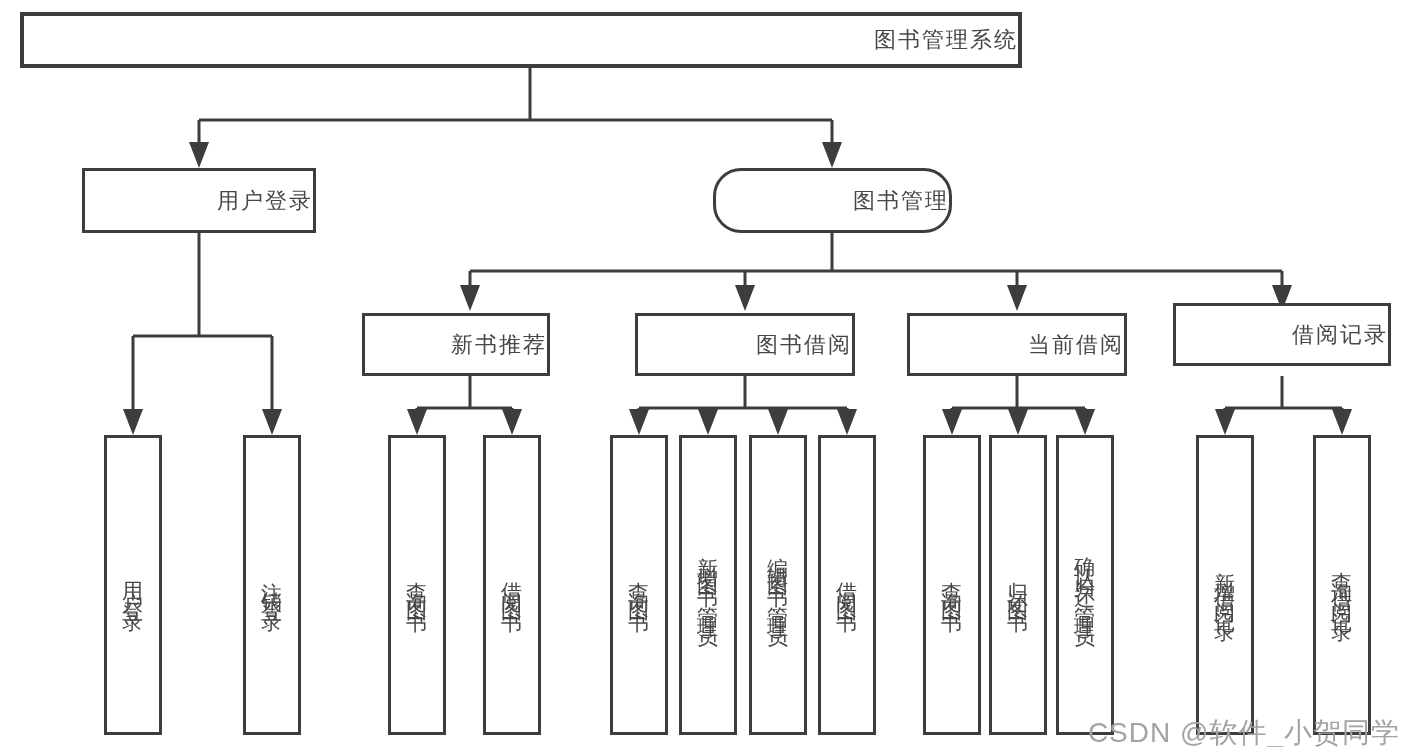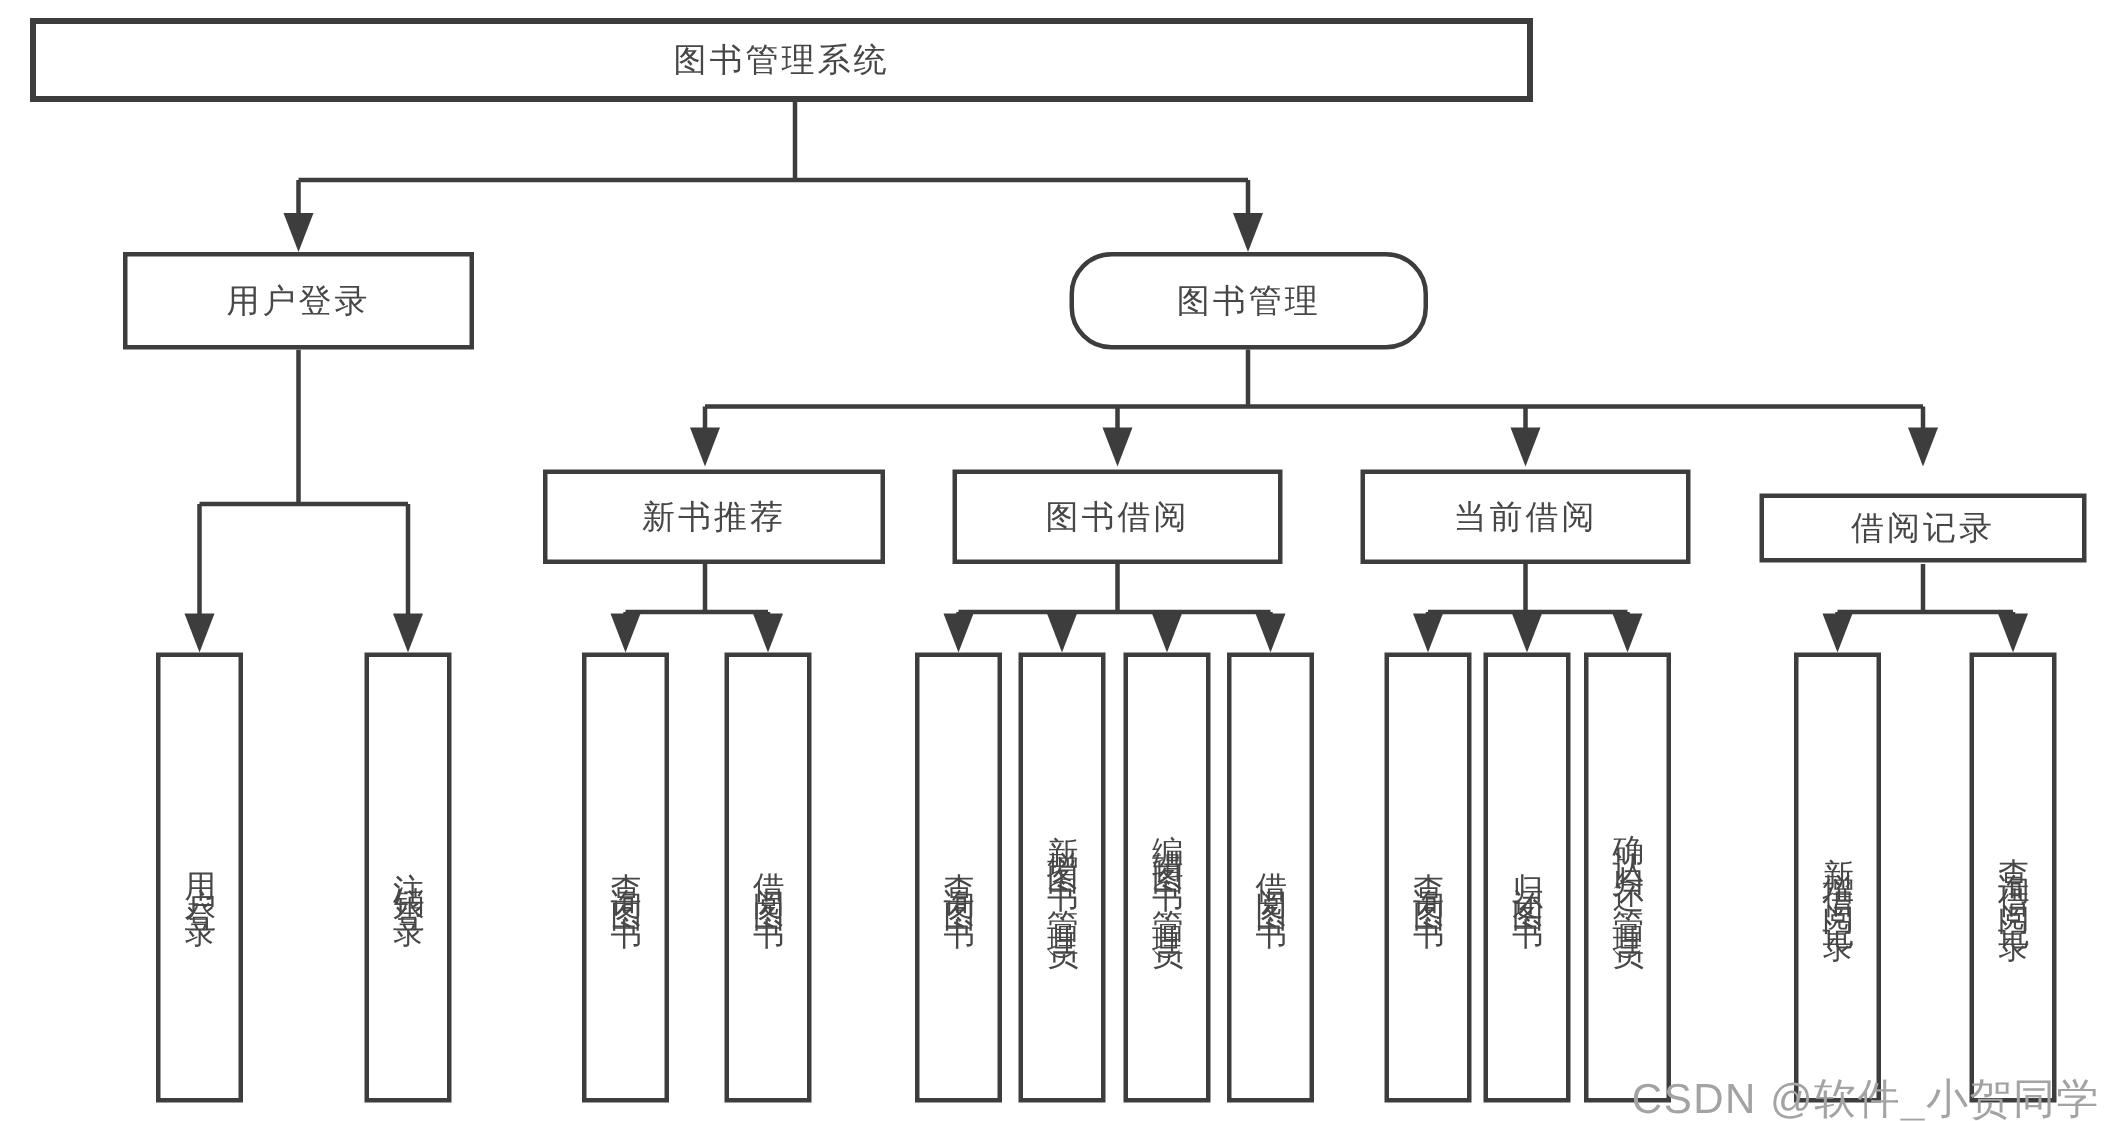--- a/index.html
+++ b/index.html
@@ -36,21 +36,21 @@
     fill:var(--line);
     stroke:none;
   }
   .hbox{
     position:absolute;
     box-sizing:border-box;
     border:3px solid var(--box-border);
     background:#ffffff;
     display:flex;
     align-items:center;
-    justify-content:center;
+    justify-content:flex-end;
     font-size:22px;
     letter-spacing:2px;
     color:var(--text);
   }
   .hbox.root{
     border-width:4px;
   }
   .leaf{
     position:absolute;
     box-sizing:border-box;
@@ -131,30 +131,30 @@
     <span>图书管理系统</span>
   </div>
 
   <div class="hbox" style="left:82px;top:168px;width:234px;height:65px;">
     <span>用户登录</span>
   </div>
   <div class="hbox" style="left:713px;top:168px;width:239px;height:65px;border-radius:28px;">
     <span>图书管理</span>
   </div>
 
-  <div class="hbox" style="left:362px;top:313px;width:228px;height:63px;">
+  <div class="hbox" style="left:362px;top:313px;width:188px;height:63px;">
     <span>新书推荐</span>
   </div>
   <div class="hbox" style="left:635px;top:313px;width:220px;height:63px;">
     <span>图书借阅</span>
   </div>
   <div class="hbox" style="left:907px;top:313px;width:220px;height:63px;">
     <span>当前借阅</span>
   </div>
-  <div class="hbox" style="left:1173px;top:329px;width:218px;height:46px;">
+  <div class="hbox" style="left:1173px;top:303px;width:218px;height:63px;">
     <span>借阅记录</span>
   </div>
 
   <div class="leaf" style="left:104px;">
     <span class="vlabel">用户登录</span>
   </div>
   <div class="leaf" style="left:243px;">
     <span class="vlabel">注销登录</span>
   </div>
 

